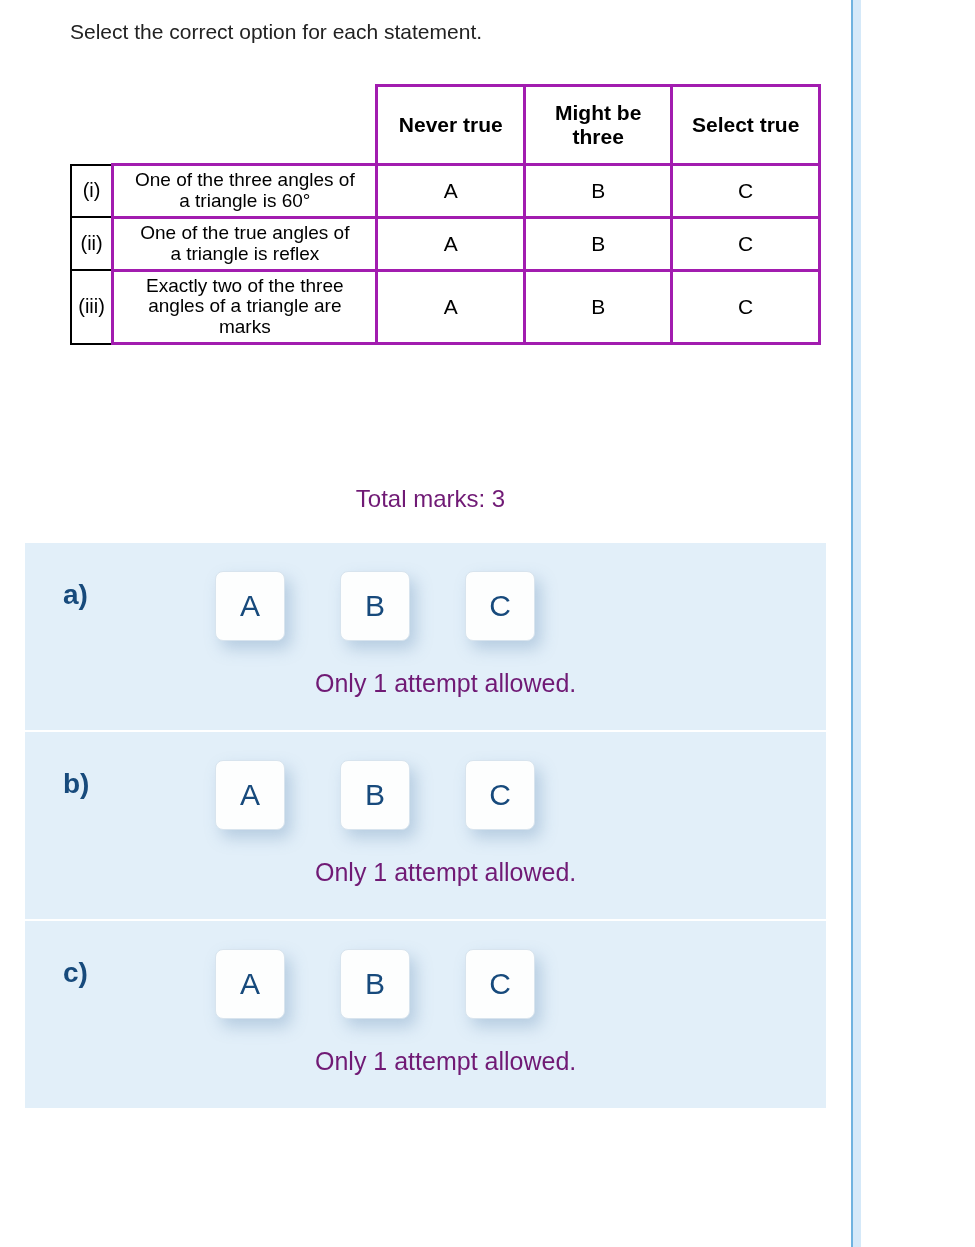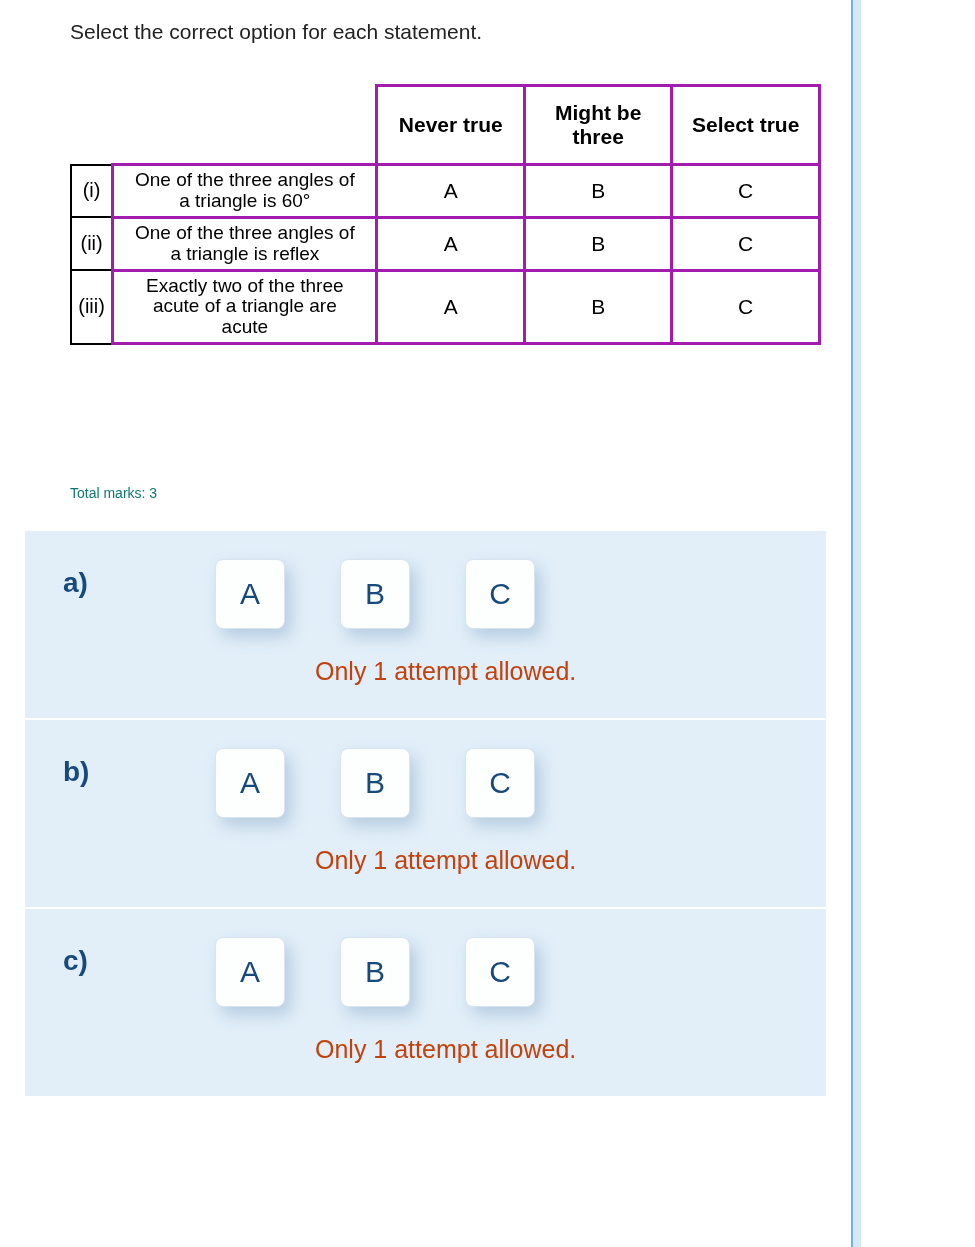--- a/index.html
+++ b/index.html
@@ -61,23 +61,23 @@
     font-size: 19px;
     line-height: 1.1;
   }
   table.qtable td.opt {
     width: 150px;
     font-size: 21px;
     padding: 10px 6px;
   }
   .corner-blank { border: none !important; background: #fff; }
   .marks {
-    text-align: left;
-    font-size: 14px;
-    color: #0f766e;
+    text-align: center;
+    font-size: 24px;
+    color: #701a75;
     margin: 140px 30px 30px 0;
   }
   .answer-area {
     padding: 0 25px 0 25px;
   }
   .answer-block {
     background: #e2eff9;
     border-top: 2px solid #fff;
     padding: 28px 0 32px 0;
     position: relative;
@@ -107,21 +107,21 @@
     display: flex;
     align-items: center;
     justify-content: center;
     font-size: 30px;
     color: #174a7c;
     cursor: pointer;
     user-select: none;
   }
   .attempt-note {
     font-size: 25px;
-    color: #c2410c;
+    color: #701a75;
     margin-left: 290px;
   }
 </style>
 </head>
 <body>
 
 <div class="page">
   <div class="content">
     <div class="instruction">Select the correct option for each statement.</div>
 
@@ -135,28 +135,28 @@
       </tr>
       <tr>
         <td class="rowlabel">(i)</td>
         <td class="stmt">One of the three angles of a triangle is 60°</td>
         <td class="opt">A</td>
         <td class="opt">B</td>
         <td class="opt">C</td>
       </tr>
       <tr>
         <td class="rowlabel">(ii)</td>
-        <td class="stmt">One of the three angles of a triangle is reflex</td>
+        <td class="stmt">One of the true angles of a triangle is reflex</td>
         <td class="opt">A</td>
         <td class="opt">B</td>
         <td class="opt">C</td>
       </tr>
       <tr>
         <td class="rowlabel">(iii)</td>
-        <td class="stmt">Exactly two of the three acute of a triangle are acute</td>
+        <td class="stmt">Exactly two of the three angles of a triangle are marks</td>
         <td class="opt">A</td>
         <td class="opt">B</td>
         <td class="opt">C</td>
       </tr>
     </tbody>
       </table>
 
     <div class="marks">Total marks: 3</div>
   </div>
 

